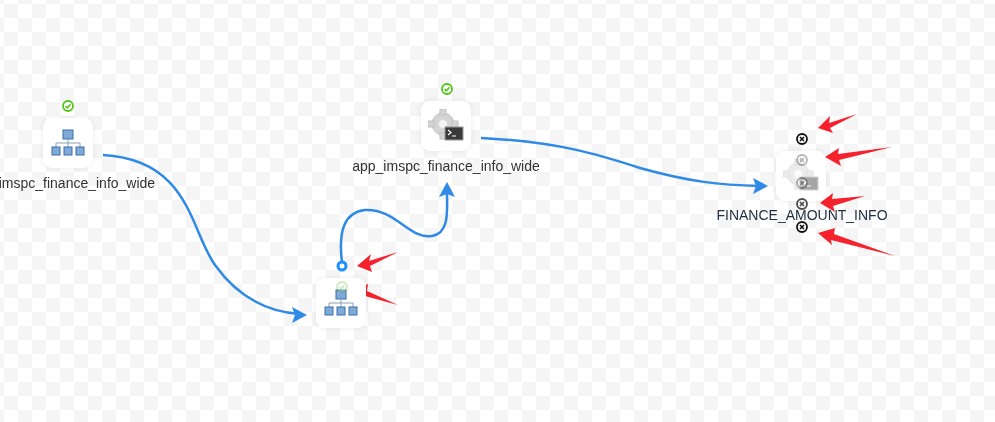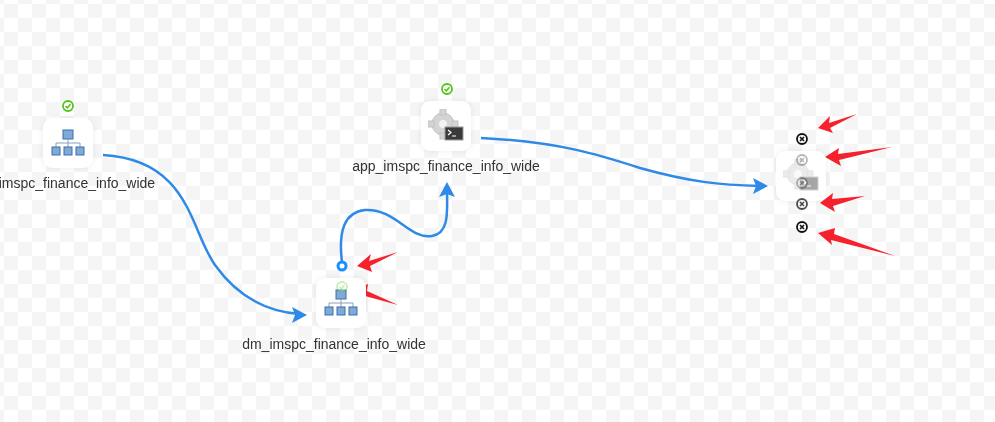--- a/index.html
+++ b/index.html
@@ -105,21 +105,20 @@
       <rect x="13" y="19" width="8" height="8" fill="#7fa9d8" stroke="#3c6fa8"></rect>
       <rect x="25" y="19" width="8" height="8" fill="#7fa9d8" stroke="#3c6fa8"></rect>
     </svg>
   </div>
   <div class="status faded" style="left:342px; top:287px;">
     <svg width="12" height="12" viewBox="0 0 12 12">
         <circle cx="6" cy="6" r="5" fill="#fff" stroke="#52c41a" stroke-width="1.8"></circle>
         <path d="M3.5,6.2 L5.3,7.8 L8.5,4.3" fill="none" stroke="#52c41a" stroke-width="1.6"></path>
       </svg>
   </div>
-  <div class="node-label" style="left:334px; top:336px;">dm_imspc_finance_info_wide</div>
 
   <div class="node-card" style="left:776px; top:151px;">
     <svg class="faded" style="opacity:0.45" width="36" height="34" viewBox="0 0 36 34">
       <g fill="#d4d4d4" stroke="#c2c2c2">
         <circle cx="15" cy="15" r="11"></circle>
         <rect x="12" y="0" width="6" height="6"></rect>
           <rect x="12" y="24" width="6" height="6"></rect>
         <rect x="0" y="12" width="6" height="6"></rect>
           <rect x="24" y="12" width="6" height="6"></rect>
       </g>
@@ -139,20 +138,21 @@
         <circle cx="6" cy="6" r="5" fill="#fff" stroke="#111" stroke-width="1.8"></circle>
         <path d="M4,4 L8,8 M8,4 L4,8" stroke="#111" stroke-width="1.6"></path>
       </svg>
   </div>
   <div class="status faded" style="left:802px; top:183px;">
     <svg width="12" height="12" viewBox="0 0 12 12">
         <circle cx="6" cy="6" r="5" fill="#fff" stroke="#111" stroke-width="1.8"></circle>
         <path d="M4,4 L8,8 M8,4 L4,8" stroke="#111" stroke-width="1.6"></path>
       </svg>
   </div>
+  <div class="node-label" style="left:802px; top:207px; color:#1f2d3d;">FINANCE_AMOUNT_INFO</div>
   <div class="status" style="left:802px; top:204px; opacity:0.75;">
     <svg width="12" height="12" viewBox="0 0 12 12">
         <circle cx="6" cy="6" r="5" fill="none" stroke="#111" stroke-width="1.8"></circle>
         <path d="M4,4 L8,8 M8,4 L4,8" stroke="#111" stroke-width="1.6"></path>
       </svg>
   </div>
   <div class="status" style="left:802px; top:227px;">
     <svg width="12" height="12" viewBox="0 0 12 12">
         <circle cx="6" cy="6" r="5" fill="#fff" stroke="#111" stroke-width="1.8"></circle>
         <path d="M4,4 L8,8 M8,4 L4,8" stroke="#111" stroke-width="1.6"></path>

